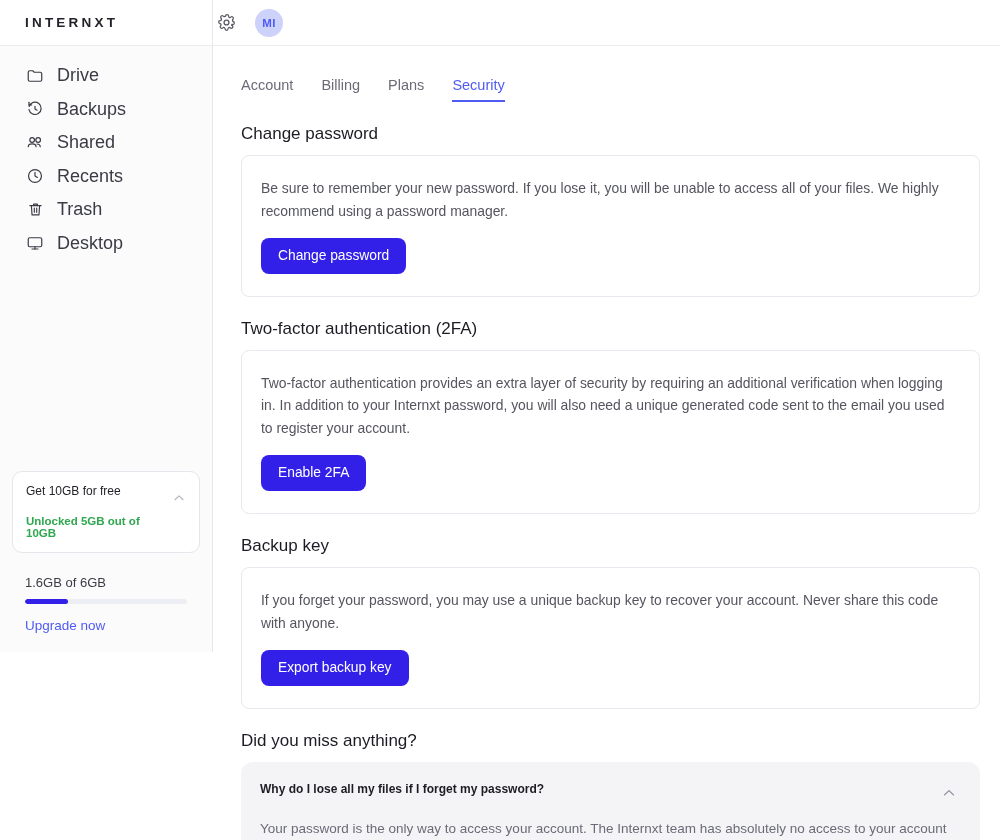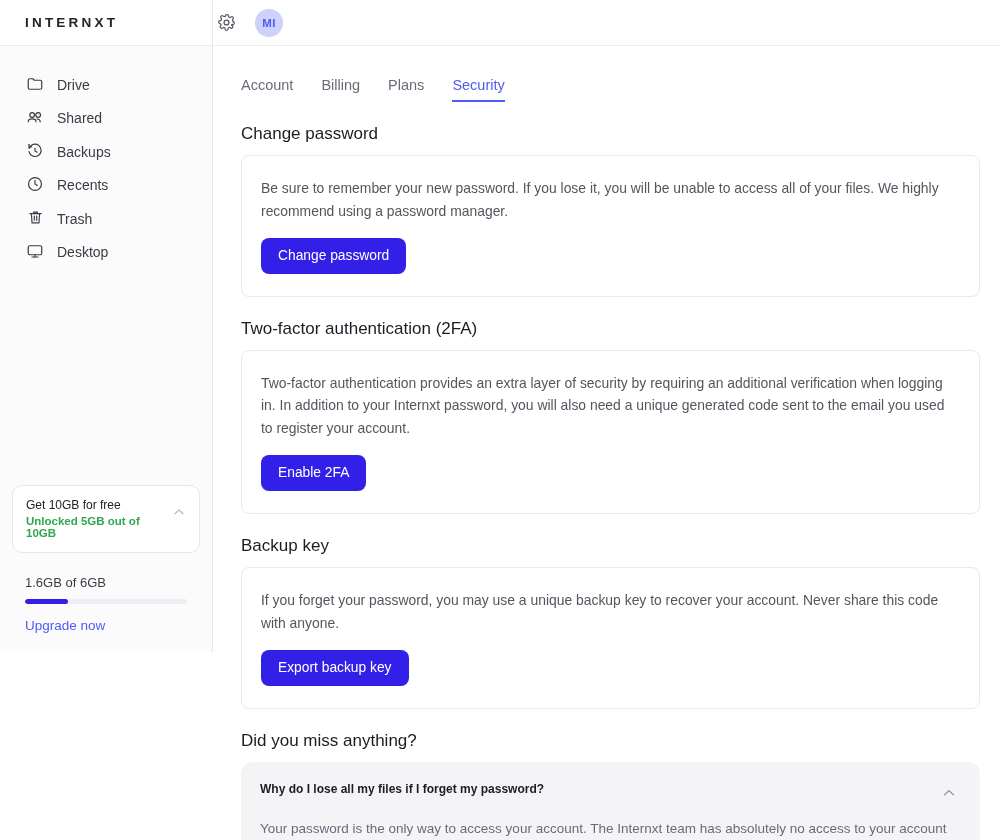--- a/index.html
+++ b/index.html
@@ -27,38 +27,38 @@
     padding-left: 25px;
     border-bottom: 1px solid #ececf0;
     background: #ffffff;
   }
   .brand-text {
     font-size: 13.5px; font-weight: bold;
     letter-spacing: 3.2px; color: #22222a;
   }
   .nav { padding-top: 13px; }
   .nav-item {
-    display: flex; align-items: flex-end; gap: 13px;
+    display: flex; align-items: center; gap: 13px;
     height: 33.5px; padding-left: 26px;
-    color: #3b3b45; font-size: 14px;
+    color: #3b3b45; font-size: 18px;
     cursor: pointer;
   }
   .nav-icon { width: 18px; height: 18px; display: inline-flex; align-items: center; justify-content: center; flex: 0 0 18px; }
   .nav-icon svg { display: block; }
 
   .sidebar-bottom { margin-top: auto; padding: 0 12px 18px 12px; }
   .promo-card {
     border: 1px solid #e6e6ec; border-radius: 10px;
     background: #ffffff;
     padding: 12px 12px 13px 13px;
     display: flex; align-items: flex-start; justify-content: space-between;
     cursor: pointer;
   }
   .promo-title { font-size: 12px; color: #22222a; line-height: 1.25; }
-  .promo-sub { font-size: 11.5px; color: #2fa84f; margin-top: 2px; font-weight: bold; }
+  .promo-sub { font-size: 11.5px; color: #2fa84f; margin-top: 16px; font-weight: bold; }
   .promo-chev { color: #b8b8c2; margin-top: 6px; }
 
   .storage { padding: 22px 13px 0 13px; }
   .storage-label { font-size: 13px; color: #3b3b45; }
   .storage-bar {
     margin-top: 9px; height: 5px; border-radius: 3px;
     background: #eceef3; overflow: hidden;
   }
   .storage-fill { height: 100%; border-radius: 3px; background: #3320e8; }
   .upgrade-link {
@@ -148,40 +148,40 @@
         <span class="nav-icon">
           <svg width="18" height="18" viewBox="0 0 24 24" fill="none" stroke="#3b3b45" stroke-width="1.6" stroke-linecap="round" stroke-linejoin="round">
             <path d="M3 7a2 2 0 0 1 2-2h4l2 2h8a2 2 0 0 1 2 2v8a2 2 0 0 1-2 2H5a2 2 0 0 1-2-2z"></path>
           </svg>
         </span>
         <span>Drive</span>
       </div>
 
       <div class="nav-item">
         <span class="nav-icon">
+          <svg width="18" height="18" viewBox="0 0 24 24" fill="none" stroke="#3b3b45" stroke-width="1.6" stroke-linecap="round" stroke-linejoin="round">
+            <path d="M4 6.5V3"></path>
+              <path d="M4 6.5h3.5"></path>
+            <path d="M4.2 8.6A8.2 8.2 0 1 1 4 12.8"></path>
+            <path d="M12 8.3V12l2.7 1.6"></path>
+          </svg>
+        </span>
+        <span>Backups</span>
+      </div>
+
+      <div class="nav-item">
+        <span class="nav-icon">
           <svg width="19" height="19" viewBox="0 0 24 24" fill="none" stroke="#3b3b45" stroke-width="1.6" stroke-linecap="round" stroke-linejoin="round">
             <circle cx="8.2" cy="8.6" r="3.1"></circle>
             <circle cx="16.2" cy="8.6" r="3.1"></circle>
             <path d="M3 17.5c0-2.3 2.3-3.8 5.2-3.8s5.2 1.5 5.2 3.8"></path>
             <path d="M14.6 14c2.6.2 4.4 1.7 4.4 3.5"></path>
           </svg>
         </span>
         <span>Shared</span>
-      </div>
-
-      <div class="nav-item">
-        <span class="nav-icon">
-          <svg width="18" height="18" viewBox="0 0 24 24" fill="none" stroke="#3b3b45" stroke-width="1.6" stroke-linecap="round" stroke-linejoin="round">
-            <path d="M4 6.5V3"></path>
-              <path d="M4 6.5h3.5"></path>
-            <path d="M4.2 8.6A8.2 8.2 0 1 1 4 12.8"></path>
-            <path d="M12 8.3V12l2.7 1.6"></path>
-          </svg>
-        </span>
-        <span>Backups</span>
       </div>
 
       <div class="nav-item">
         <span class="nav-icon">
           <svg width="18" height="18" viewBox="0 0 24 24" fill="none" stroke="#3b3b45" stroke-width="1.6" stroke-linecap="round" stroke-linejoin="round">
             <circle cx="12" cy="12" r="8.6"></circle>
             <path d="M12 7.2V12l3.2 1.9"></path>
           </svg>
         </span>
         <span>Recents</span>

